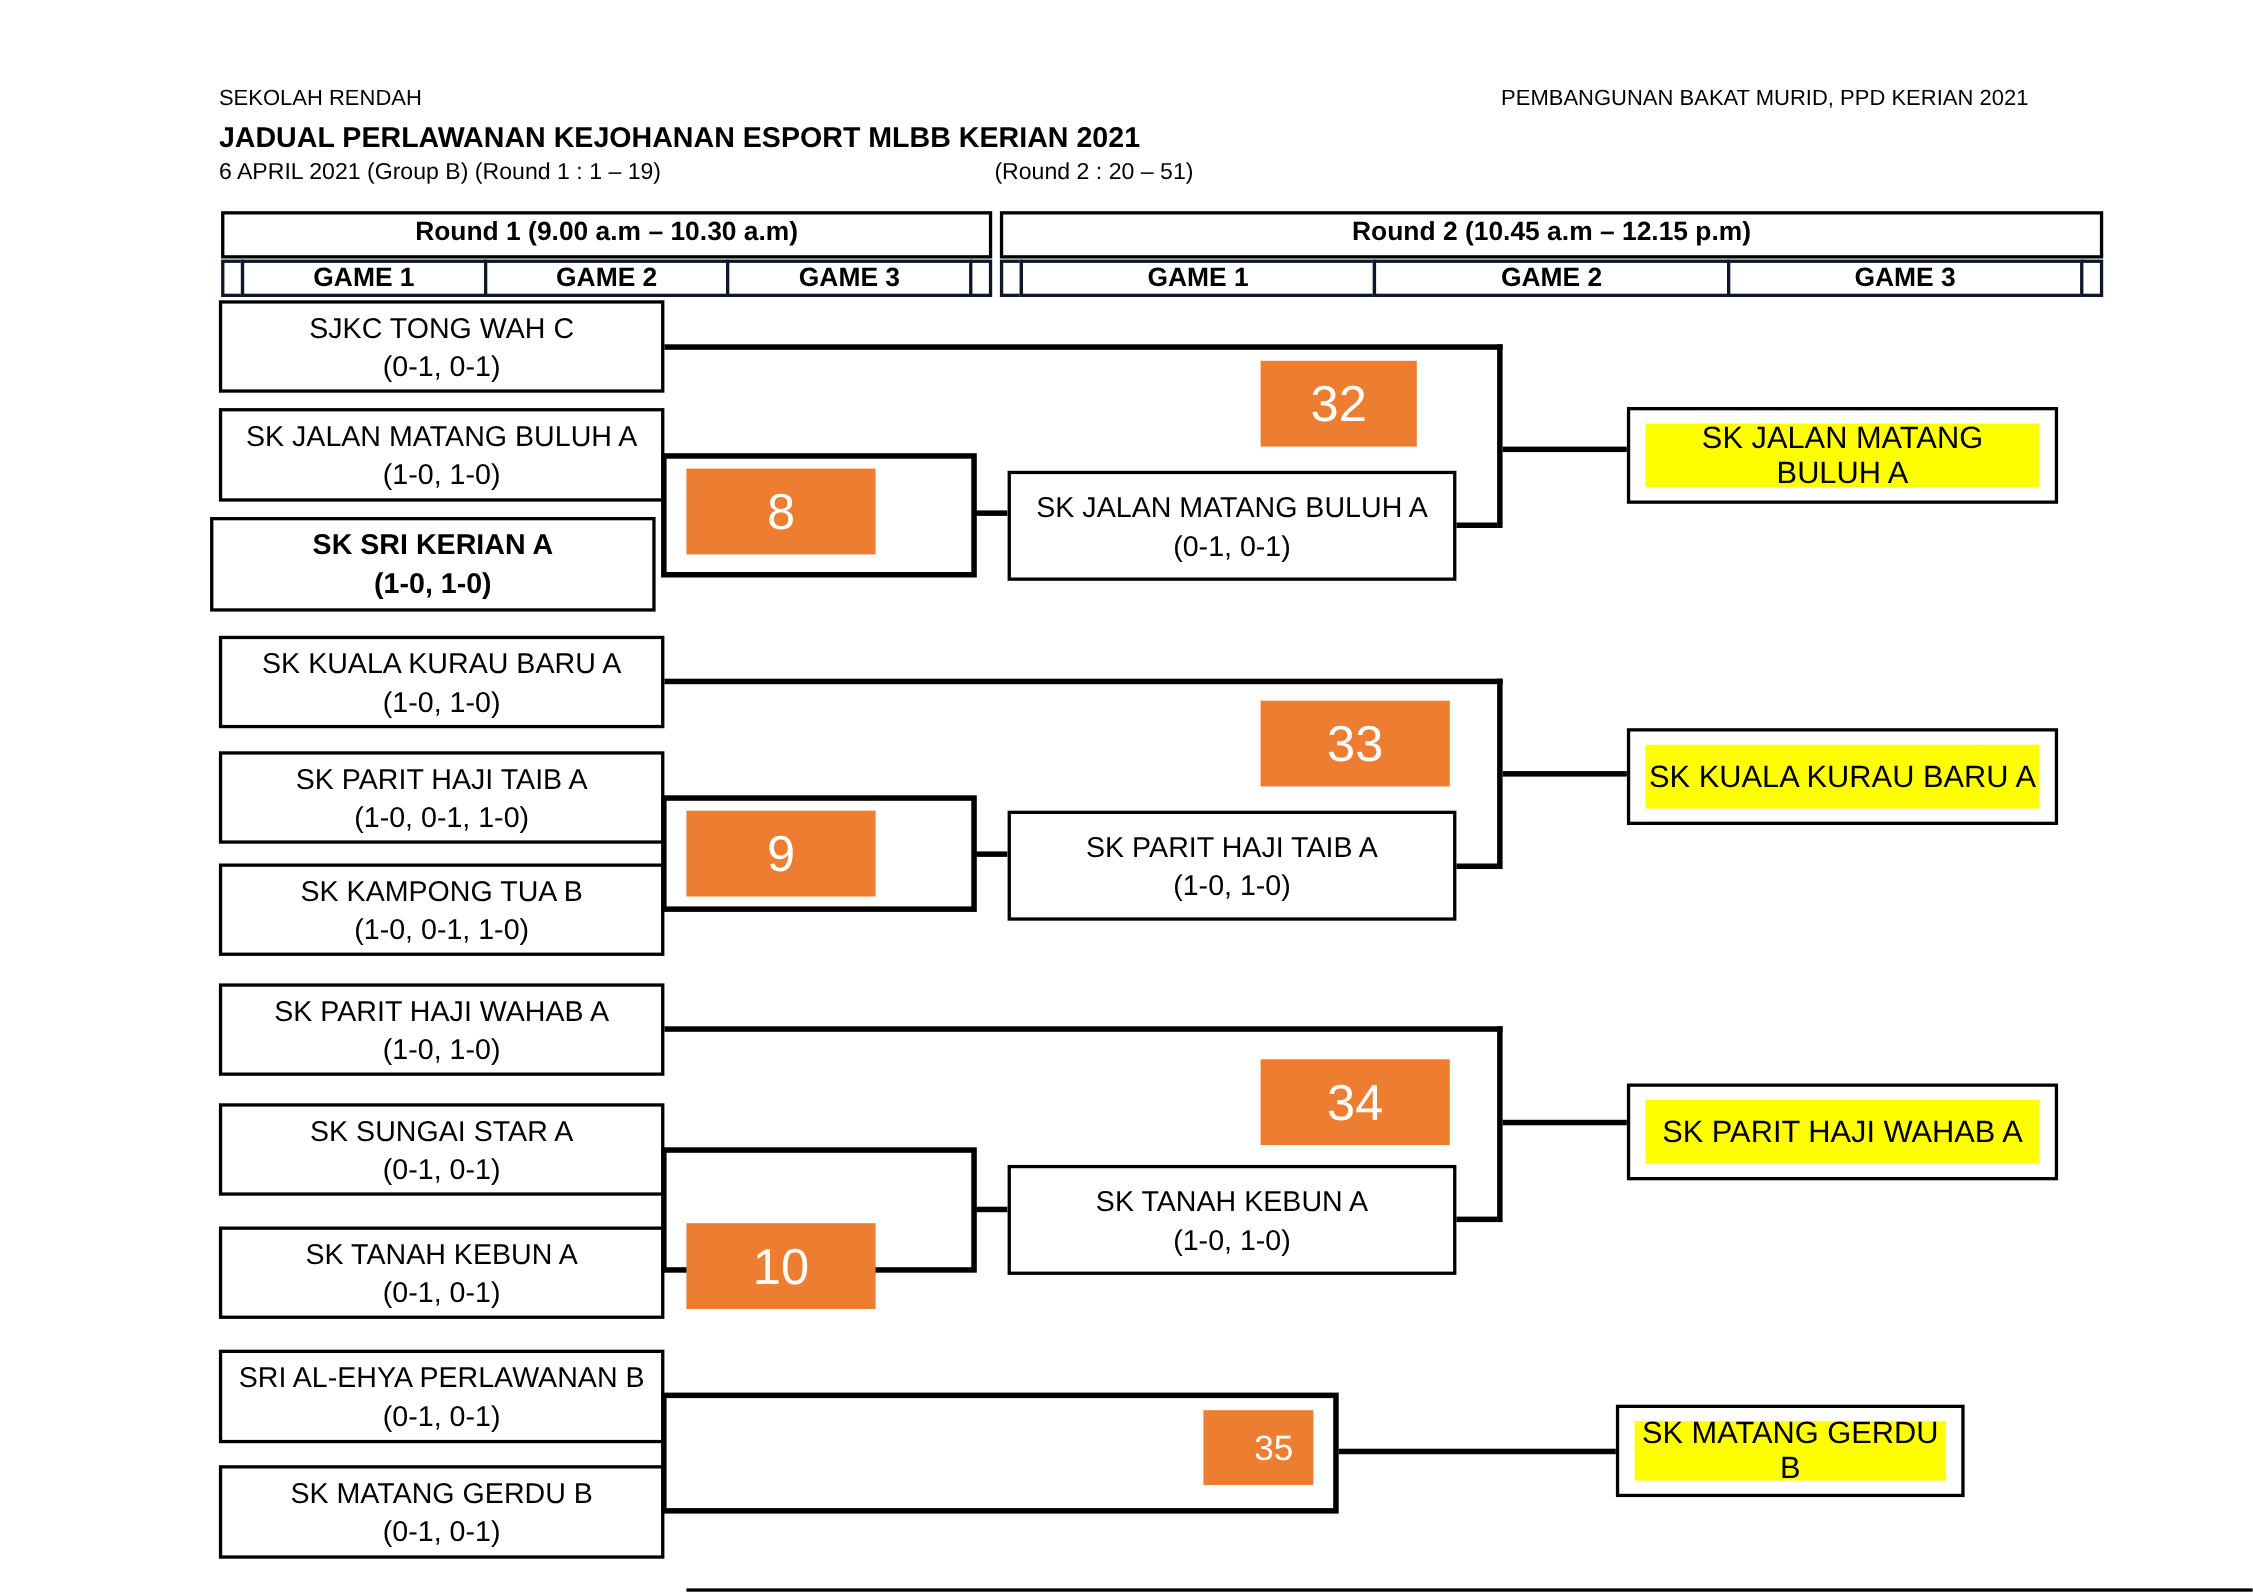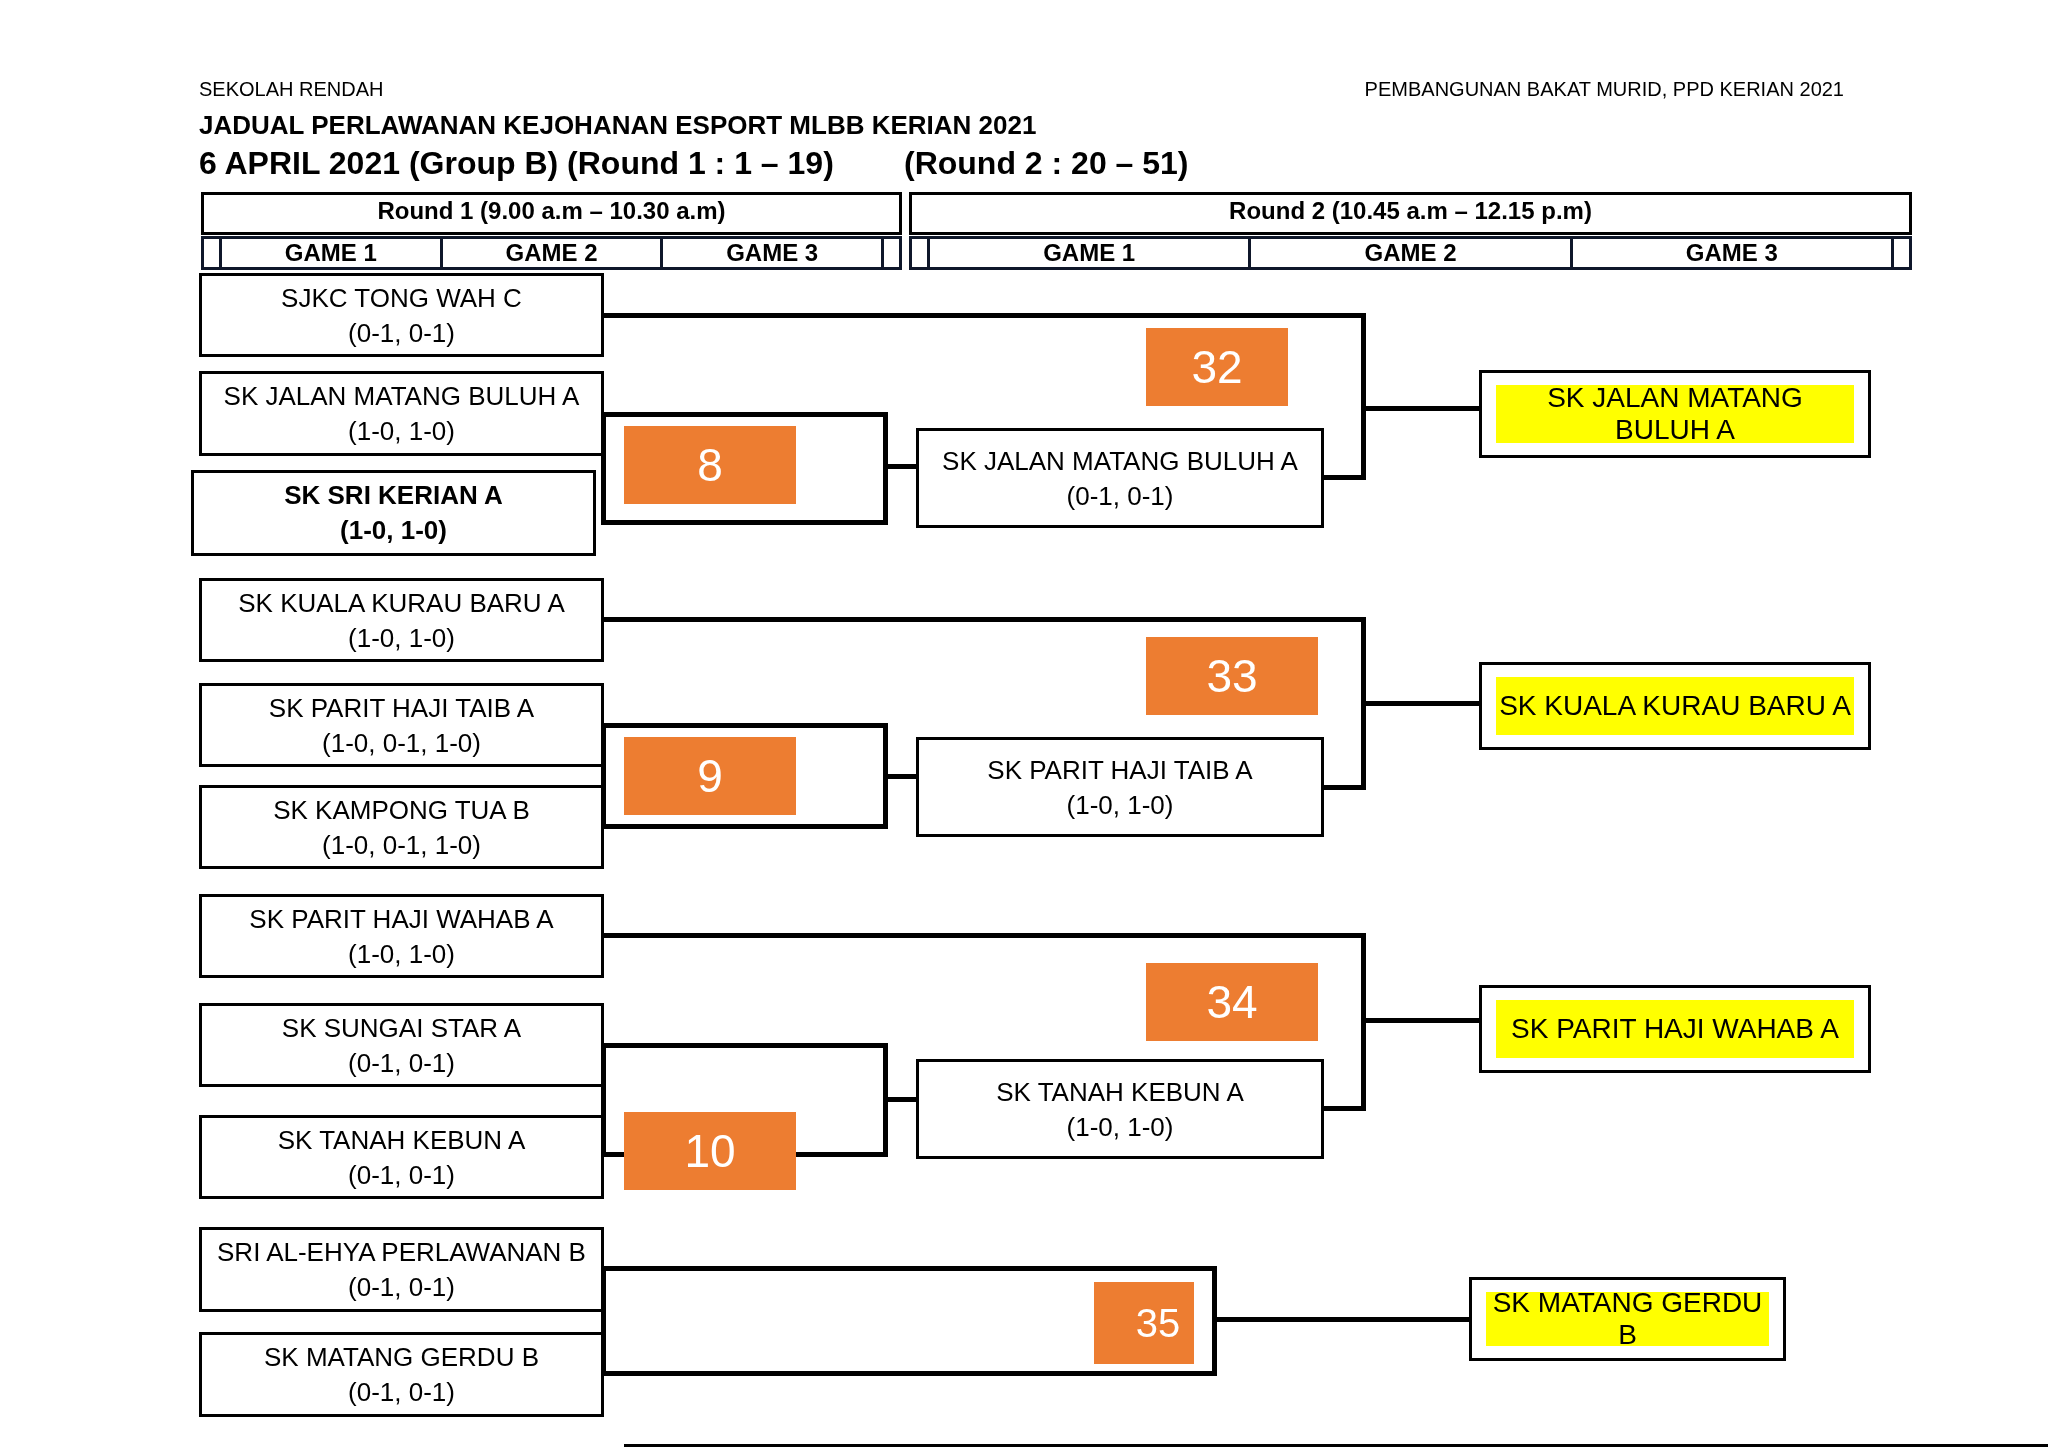--- a/index.html
+++ b/index.html
@@ -4,21 +4,21 @@
 <title>Jadual Perlawanan Kejohanan Esport MLBB Kerian 2021</title>
 <style>
   html,body{margin:0;padding:0;background:#fff;}
   .page{
     position:relative;width:2048px;height:1449px;background:#ffffff;overflow:hidden;
     font-family:"Liberation Sans", sans-serif;color:#000;
   }
   .abs{position:absolute;box-sizing:border-box;margin-left:24px;}
   .smallhead{font-size:20px;letter-spacing:0;}
   .title{font-size:26px;font-weight:bold;}
-  .subtitle{font-size:32px;font-weight:bold;}
+  .subtitle{font-size:21px;font-weight:normal;}
 
   
   .sched-hdr{
     border:3px solid #000;font-size:24px;font-weight:bold;text-align:center;
     line-height:31px;height:37px;background:#fff;
   }
   .games-row{display:flex;height:34px;}
   .gcell{
     border:3px solid #0f172a;margin-left:-3px;background:#fff;
     font-size:24px;font-weight:bold;text-align:center;line-height:28px;flex:1;
@@ -182,21 +182,21 @@
 
   <div class="abs teambox" style="left:175px;top:1227px;width:405px;height:85px;">
     <div>SRI AL-EHYA PERLAWANAN B</div>
     <div>(0-1, 0-1)</div>
   </div>
   <div class="abs teambox" style="left:175px;top:1332px;width:405px;height:85px;">
     <div>SK MATANG GERDU B</div>
     <div>(0-1, 0-1)</div>
   </div>
   <div class="abs matchrect" style="left:577px;top:1266px;width:616px;height:110px;"></div>
-  <div class="abs orangebox" style="left:1070px;top:1282px;width:100px;height:82px;font-size:40px;padding-left:28px;">
+  <div class="abs orangebox" style="left:1070px;top:1282px;width:100px;height:68px;font-size:32px;padding-left:28px;">
     <span>35</span>
   </div>
   <div class="abs hline" style="left:1193px;top:1317px;width:252px;"></div>
   <div class="abs champ" style="left:1445px;top:1277px;width:317px;height:84px;">
     <div class="champ-hl" style="height:54px;">SK MATANG GERDU B</div>
   </div>
 
   <div class="abs" style="left:600px;top:1444px;width:1440px;height:3px;background:#000;"></div>
 
 </div>

